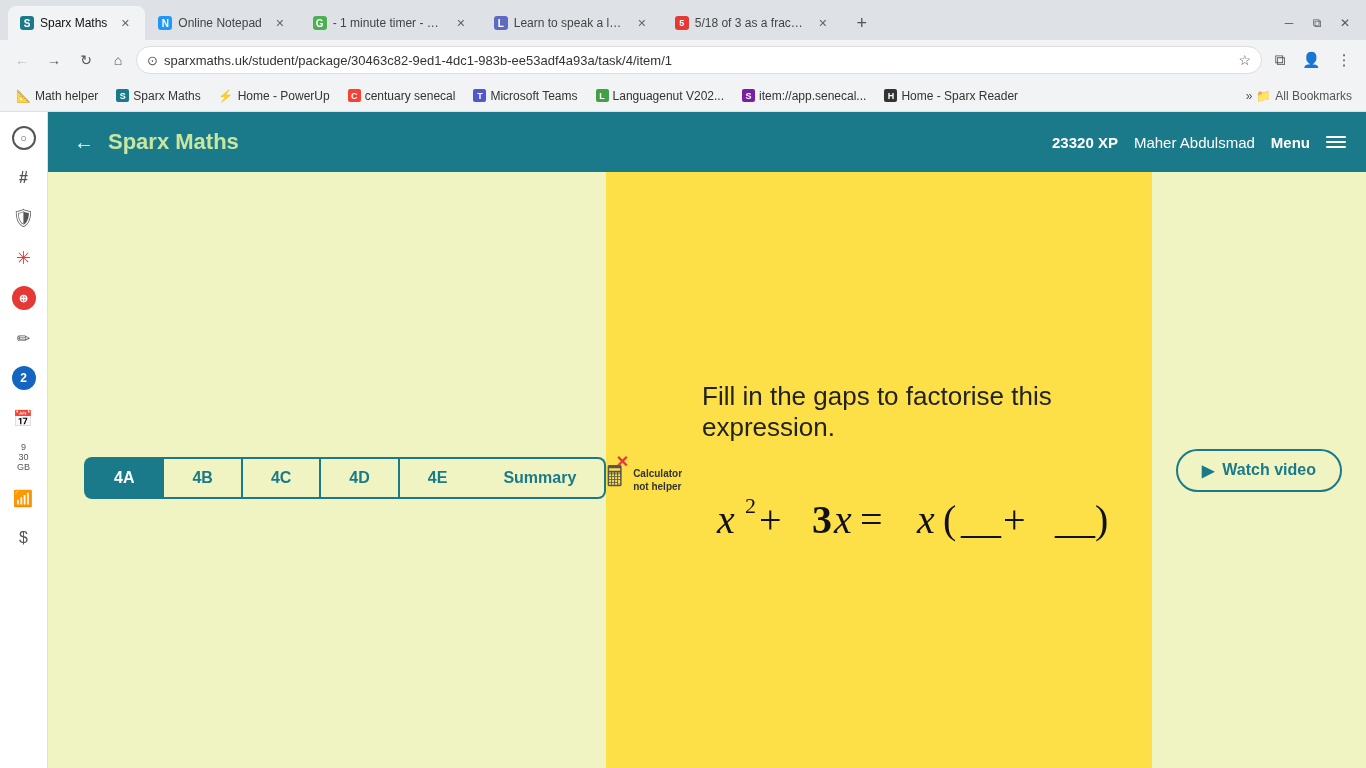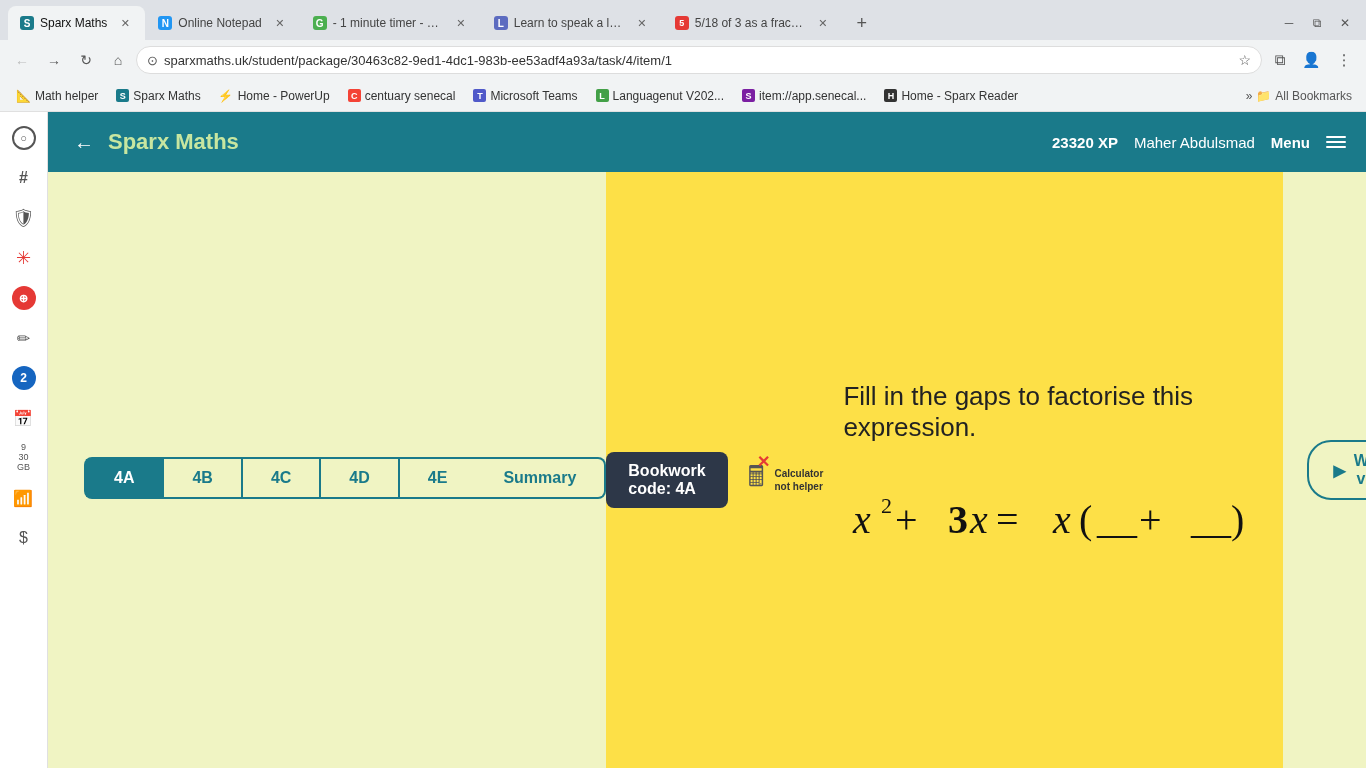--- a/index.html
+++ b/index.html
@@ -606,23 +606,20 @@
       </div>
       <div class="task-tab">
         <span>4E</span>
       </div>
       <div class="task-tab summary" style="border-left:none;">
         <span>Summary</span>
       </div>
     </div>
 
     <div class="bookwork-bar">
-      <div class="bookwork-code-badge">
-        <span>Bookwork code: 4A</span>
-      </div>
       <div class="calculator-notice">
         <div class="calc-icon-wrapper">
           <span class="calc-icon">🖩</span>
           <span class="calc-x">✕</span>
         </div>
         <div class="calc-text">
           <span>Calculator</span><br>
           <span>not helper</span>
         </div>
       </div>

